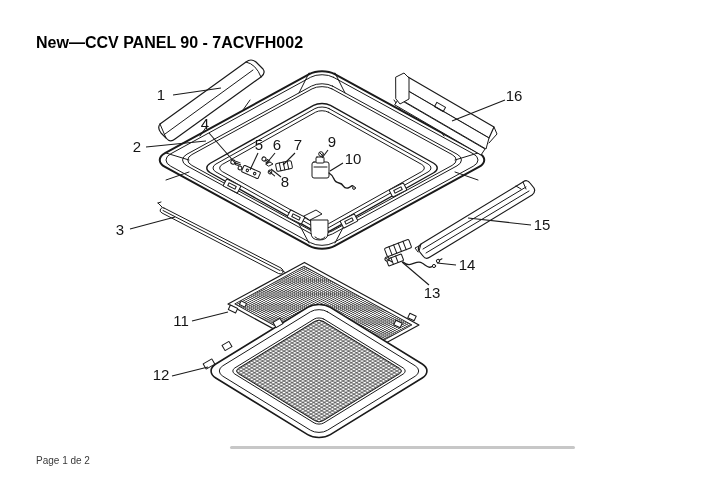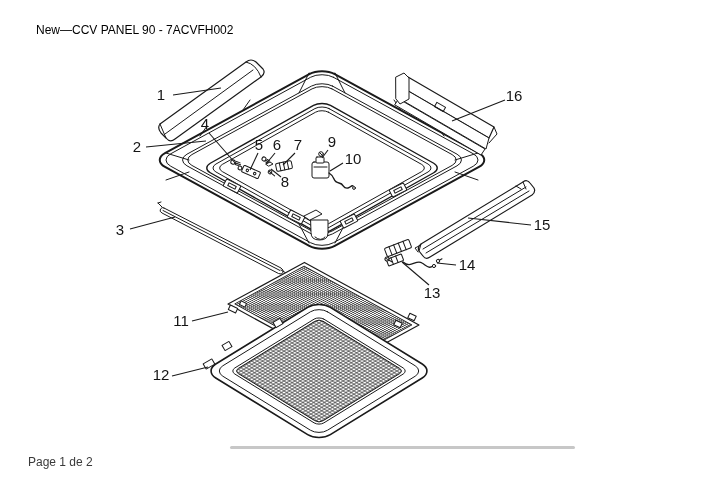--- a/index.html
+++ b/index.html
@@ -1,19 +1,19 @@
 <!DOCTYPE html>
 <html><head>
 <meta charset="utf-8">
 <style>
   html,body{margin:0;padding:0;background:#fff;}
   .page{position:relative;width:705px;height:498px;background:#fff;overflow:hidden;
         font-family:"Liberation Sans",sans-serif;}
-  .title{position:absolute;left:36px;top:23px;font-size:12px;font-weight:normal;color:#000;}
-  .pagenum{position:absolute;left:28px;top:455px;font-size:12px;color:#3a3a3a;}
+  .title{position:absolute;left:36px;top:34px;font-size:16px;font-weight:bold;color:#000;}
+  .pagenum{position:absolute;left:36px;top:455px;font-size:10px;color:#3a3a3a;}
   .divider{position:absolute;left:230px;top:446px;width:345px;height:3px;
            background:#c7c7c7;border-radius:2px;}
   svg.diagram{position:absolute;left:0;top:0;}
   .ink{stroke:#1a1a1a;fill:none;stroke-linecap:round;stroke-linejoin:round;stroke-width:1;}
   .wf{fill:#ffffff;}
   .plabel{font-family:"Liberation Sans",sans-serif;font-size:15px;fill:#141414;}
   .ld{stroke:#1a1a1a;stroke-width:1.1;fill:none;}
 </style>
 </head>
 <body>

